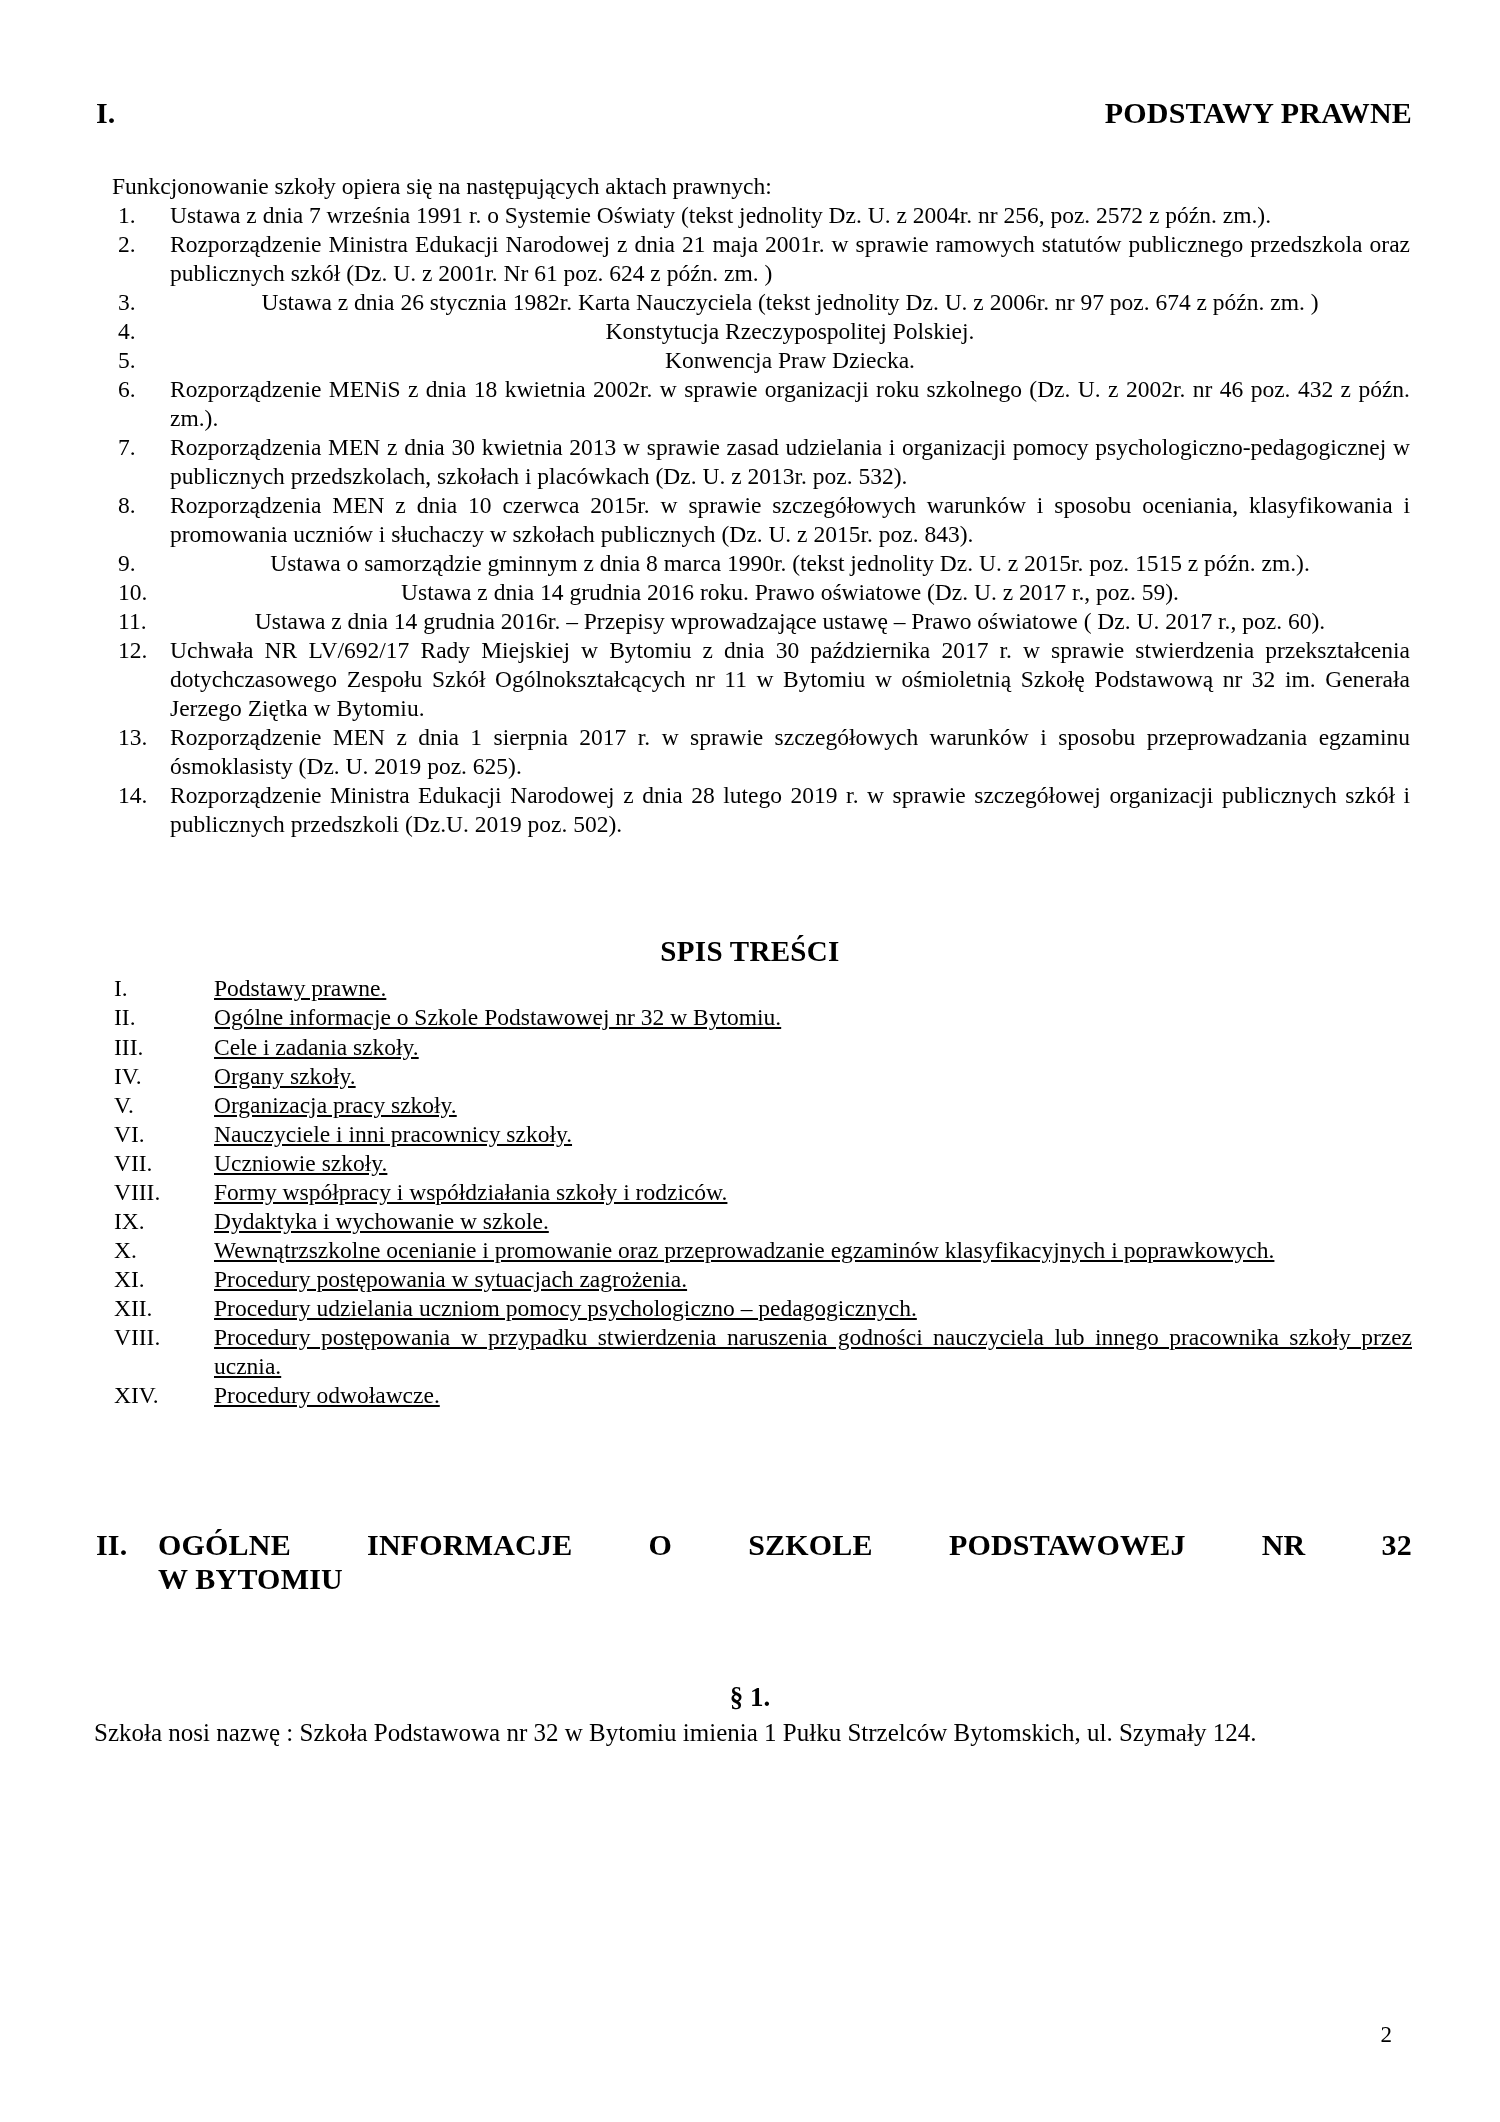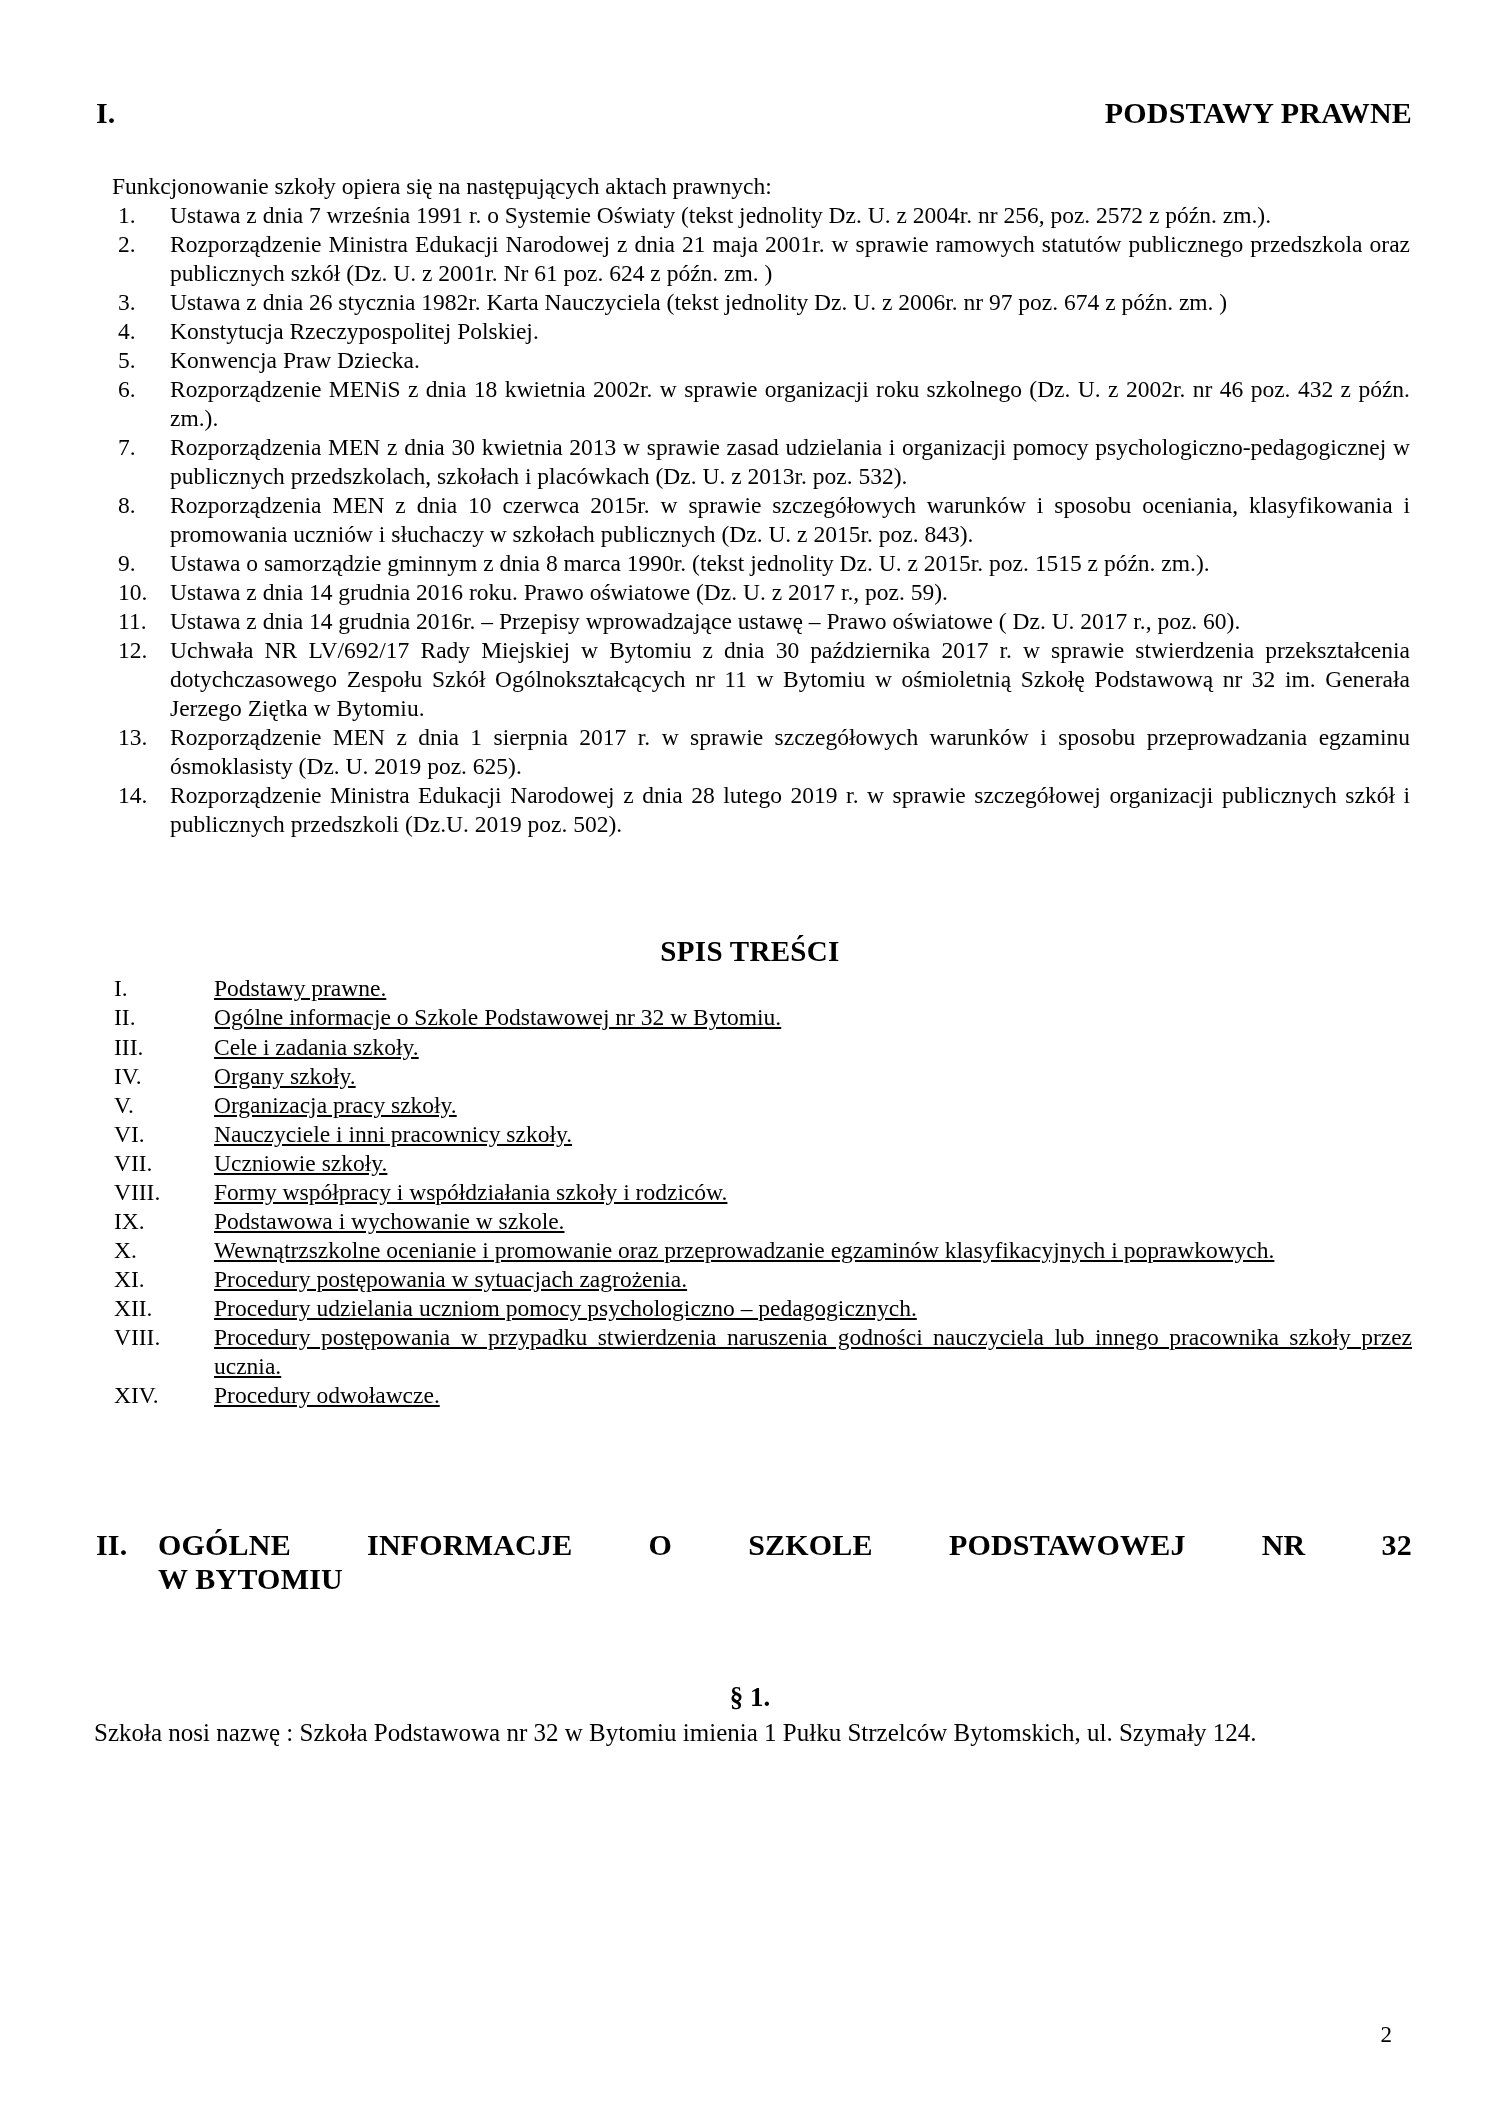--- a/index.html
+++ b/index.html
@@ -79,21 +79,21 @@
     text-align: left;
     padding-left: 4px;
     box-sizing: border-box;
   }
   ol.legal > li .body {
     flex: 1 1 auto;
     text-align: justify;
     padding-right: 2px;
   }
   ol.legal > li .body.nojust {
-    text-align: left;
+    text-align: center;
   }
 
   
   .toc-title {
     text-align: center;
     font-weight: bold;
     font-size: 29px;
     margin: 96px 0 6px 0;
     letter-spacing: 0.3px;
   }
@@ -247,21 +247,21 @@
     <li>
       <span class="rnum">VII.</span>
       <span class="rtext nojust">Uczniowie szkoły.</span>
     </li>
     <li>
       <span class="rnum">VIII.</span>
       <span class="rtext nojust">Formy współpracy i współdziałania szkoły i rodziców.</span>
     </li>
     <li>
       <span class="rnum">IX.</span>
-      <span class="rtext nojust">Podstawowa i wychowanie w szkole.</span>
+      <span class="rtext nojust">Dydaktyka i wychowanie w szkole.</span>
     </li>
     <li>
       <span class="rnum">X.</span>
       <span class="rtext">Wewnątrzszkolne ocenianie i promowanie oraz przeprowadzanie egzaminów klasyfikacyjnych i poprawkowych.</span>
     </li>
     <li>
       <span class="rnum">XI.</span>
       <span class="rtext nojust">Procedury postępowania w sytuacjach zagrożenia.</span>
     </li>
     <li>

